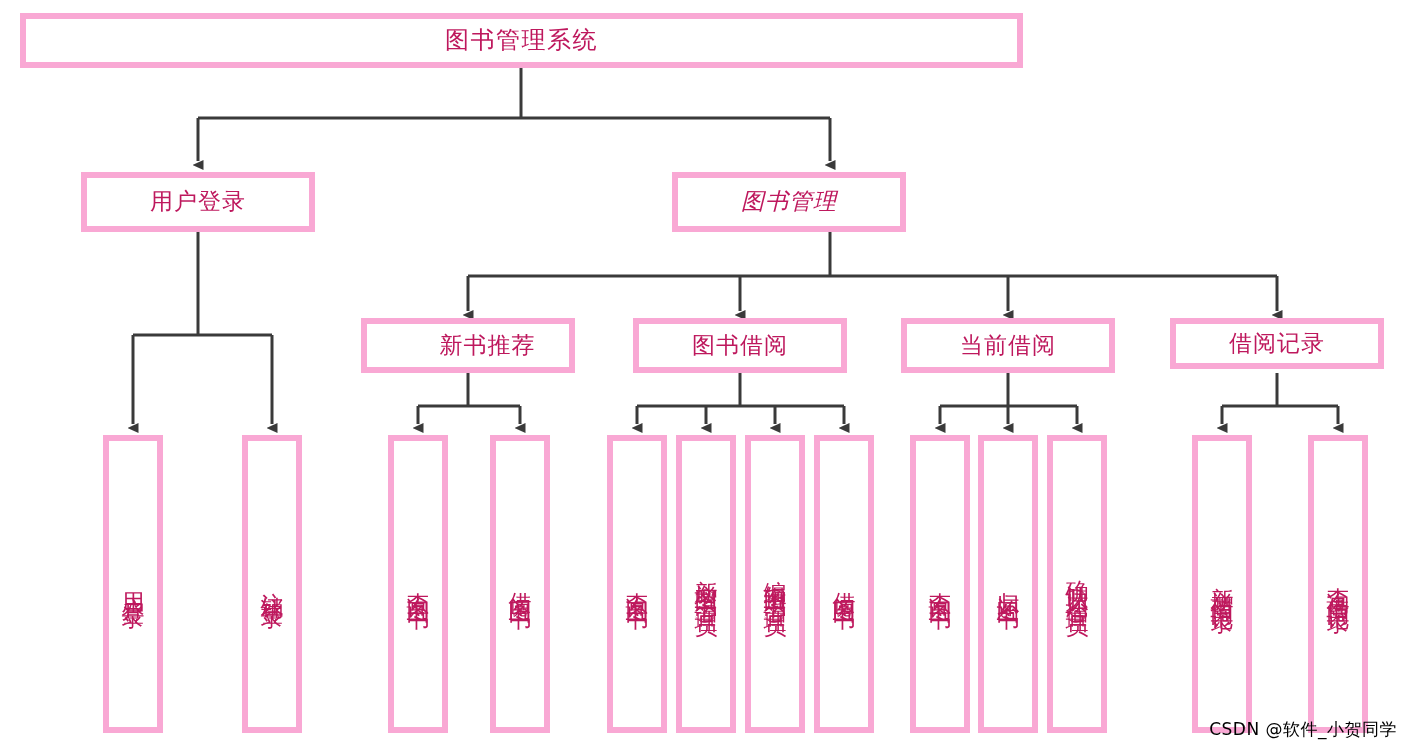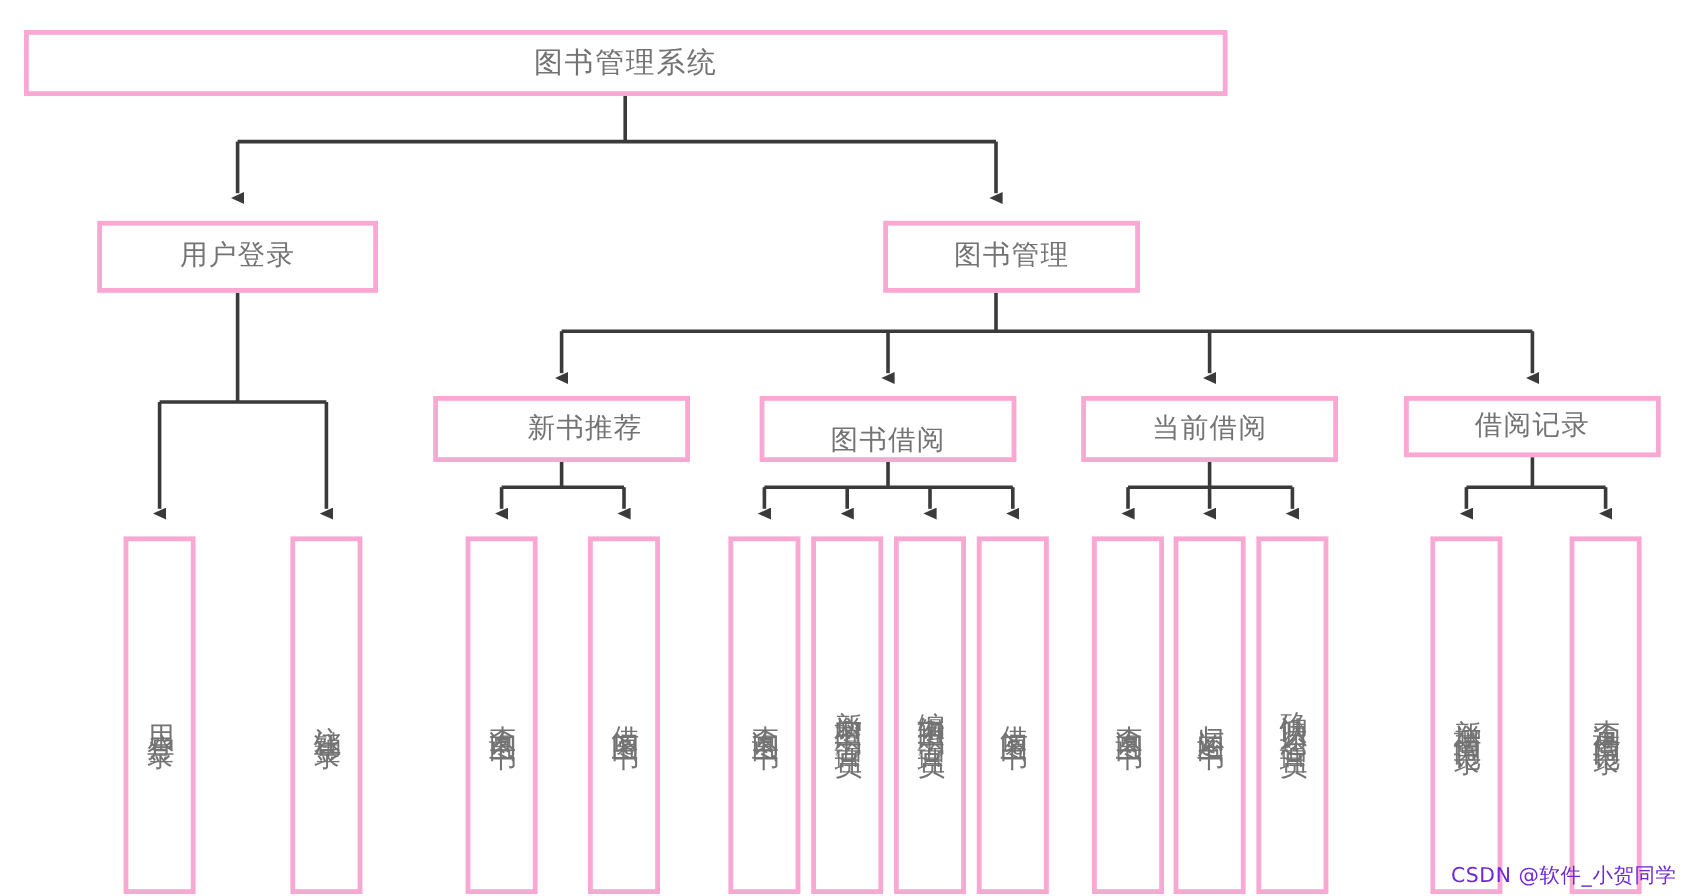--- a/index.html
+++ b/index.html
@@ -23,26 +23,25 @@
     left: 0;
     top: 0;
     width: 1405px;
     height: 747px;
     pointer-events: none;
   }
   .node {
     position: absolute;
     box-sizing: border-box;
     background: #ffffff;
-    border: 4px solid #f9a8d4;
+    border: 6px solid #f9a8d4;
     display: flex;
     align-items: center;
     justify-content: center;
-    color: #737373;
-    margin-top: 12px;
+    color: #be185d;
   }
   .node .label {
     display: block;
     text-align: center;
     line-height: 1.18;
     white-space: nowrap;
   }
   
   .node.h .label {
     font-size: 23px;
@@ -63,21 +62,21 @@
     font-size: 23px;
     letter-spacing: 5px;
     line-height: 1;
     white-space: nowrap;
   }
   .watermark {
     position: absolute;
     right: 8px;
     bottom: 6px;
     font-size: 17px;
-    color: #6d28d9;
+    color: #000000;
     letter-spacing: 0.5px;
     white-space: nowrap;
     font-family: "DejaVu Sans", "Liberation Sans", sans-serif;
   }
 </style>
 </head>
 <body>
 
 <div id="canvas">
 
@@ -131,28 +130,28 @@
     </g>
   </svg>
 
   <div class="node h root" style="left:20px; top:13px; width:1003px; height:55px;">
     <span class="label">图书管理系统</span>
   </div>
 
   <div class="node h" style="left:81px; top:172px; width:234px; height:60px;">
     <span class="label">用户登录</span>
   </div>
-  <div class="node h" style="left:736px; top:172px; width:214px; height:60px;">
+  <div class="node h" style="left:672px; top:172px; width:234px; height:60px;font-style:italic;">
     <span class="label">图书管理</span>
   </div>
 
   <div class="node h" style="left:361px; top:318px; width:214px; height:55px;padding-left:39px;">
     <span class="label">新书推荐</span>
   </div>
-  <div class="node h" style="left:633px; top:318px; width:214px; height:55px;align-items:flex-end;">
+  <div class="node h" style="left:633px; top:318px; width:214px; height:55px;">
     <span class="label">图书借阅</span>
   </div>
   <div class="node h" style="left:901px; top:318px; width:214px; height:55px;">
     <span class="label">当前借阅</span>
   </div>
   <div class="node h" style="left:1170px; top:318px; width:214px; height:51px;">
     <span class="label">借阅记录</span>
   </div>
 
   <div class="node v" style="left:103px; top:435px; width:60px; height:298px;">

